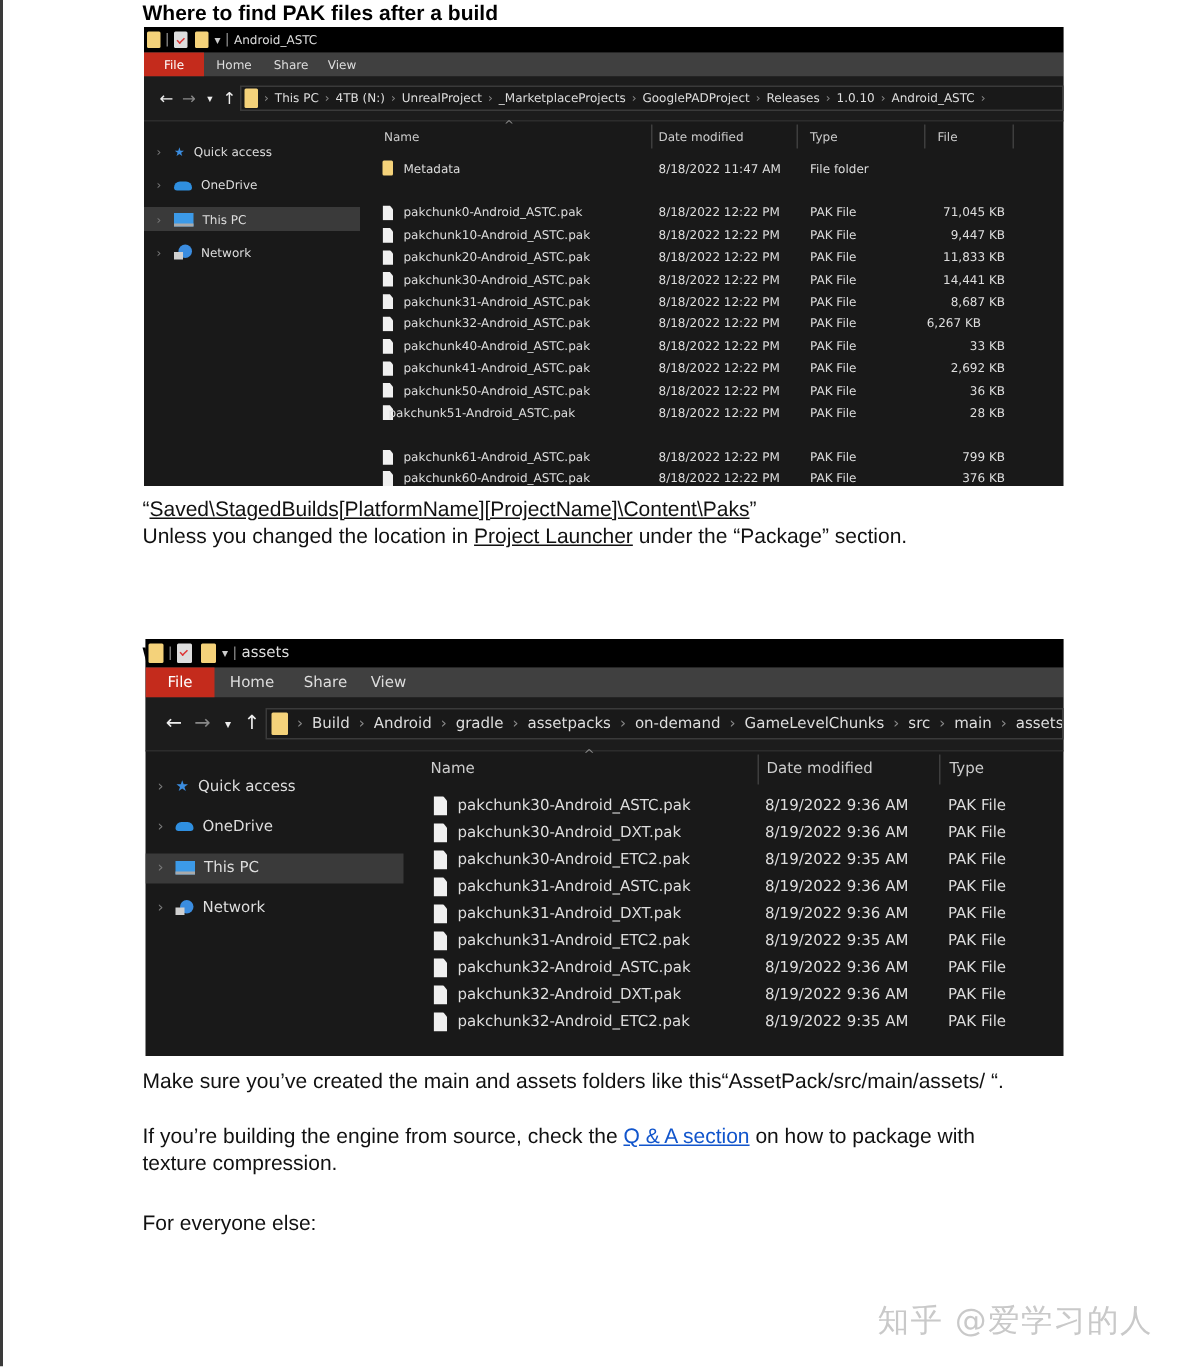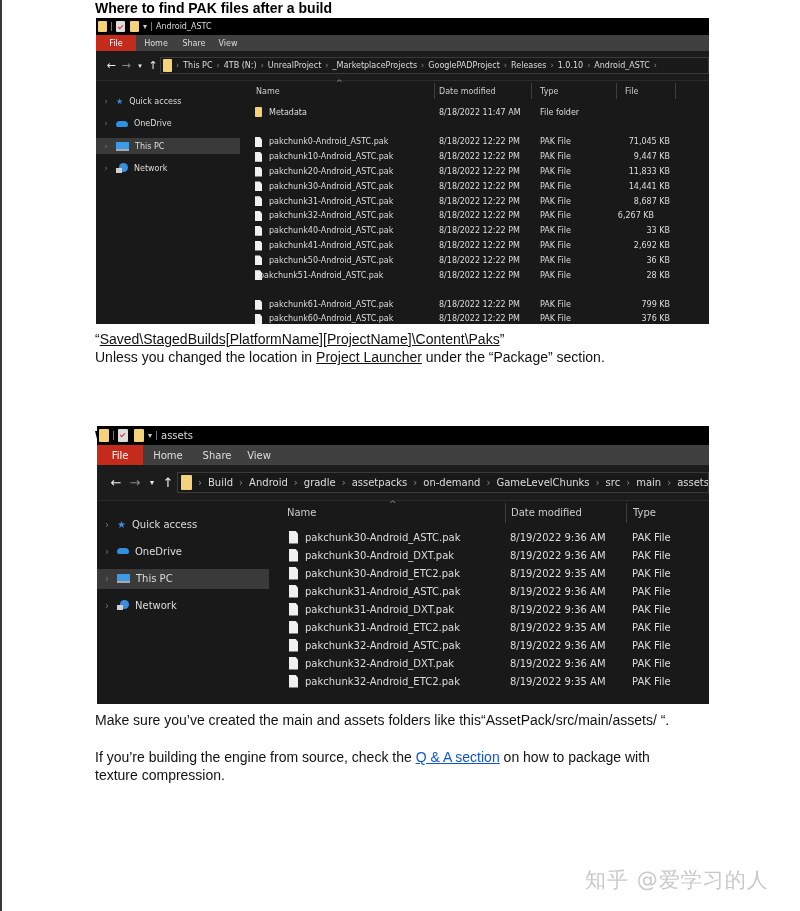--- a/index.html
+++ b/index.html
@@ -368,15 +368,16 @@
     </div>
 </div>
 
 <div class="para" style="top:711px;">Make sure you’ve created the main and assets folders like this“AssetPack/src/main/assets/ “.</div>
 
 <div class="para" style="top:748px; width:590px;">
   <span>If you’re building the engine from source, check the </span><span class="link">Q &amp; A section</span><span> on how to package with texture compression.</span>
 </div>
 
 <div class="para" style="top:806px;">
+  <div>For everyone else:</div>
 </div>
 
 <div class="watermark">知乎 @爱学习的人</div>
 
 </body></html>

